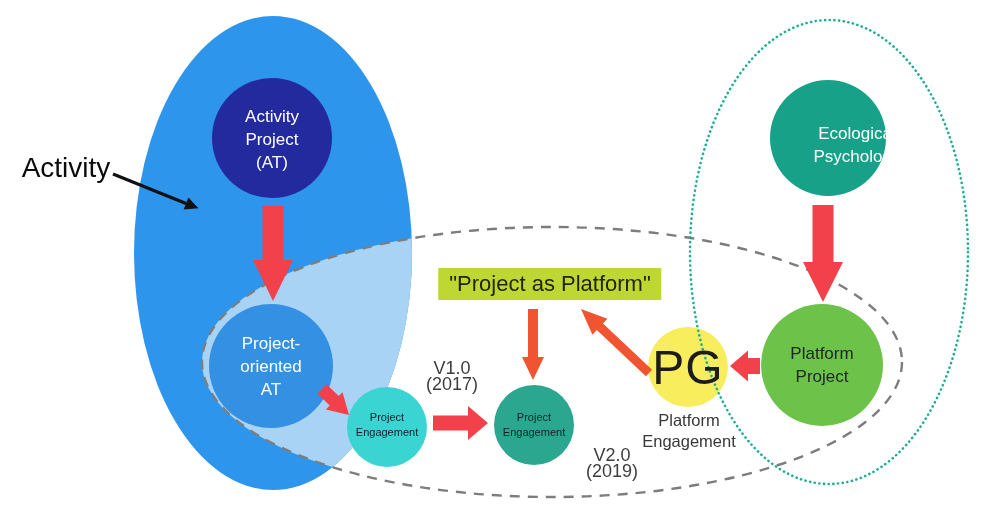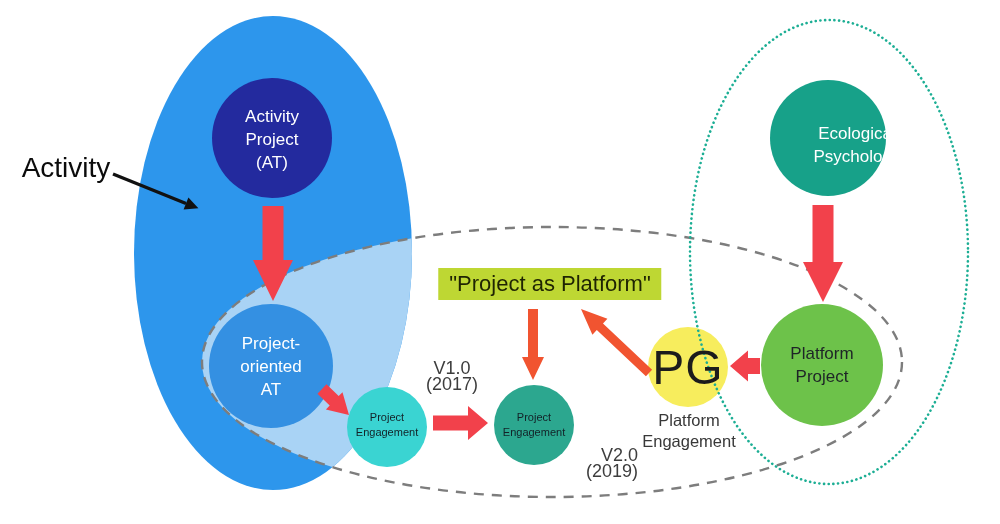--- a/index.html
+++ b/index.html
@@ -85,21 +85,21 @@
   <div class="lbl version-text" style="left:424px;top:376px;">
     <div>V1.0</div>
     <div>(2017)</div>
   </div>
 
   <div class="lbl pe-text" style="left:534px;top:425px;">
     <div>Project</div>
     <div>Engagement</div>
   </div>
 
-  <div class="lbl version-text" style="left:584px;top:463px;text-align:right;">
+  <div class="lbl version-text" style="left:584px;top:463px;">
     <div>V2.0</div>
     <div>(2019)</div>
   </div>
 
   <div class="lbl" id="banner" style="left: 550px; top: 284px; background-color: rgb(190, 215, 51);">"Project as Platform"</div>
 
   <div class="lbl" id="pg-label" style="left:688px;top:367px;">PG</div>
 
   <div class="lbl caption-text" style="left:689px;top:431px;">
     <div>Platform</div>

